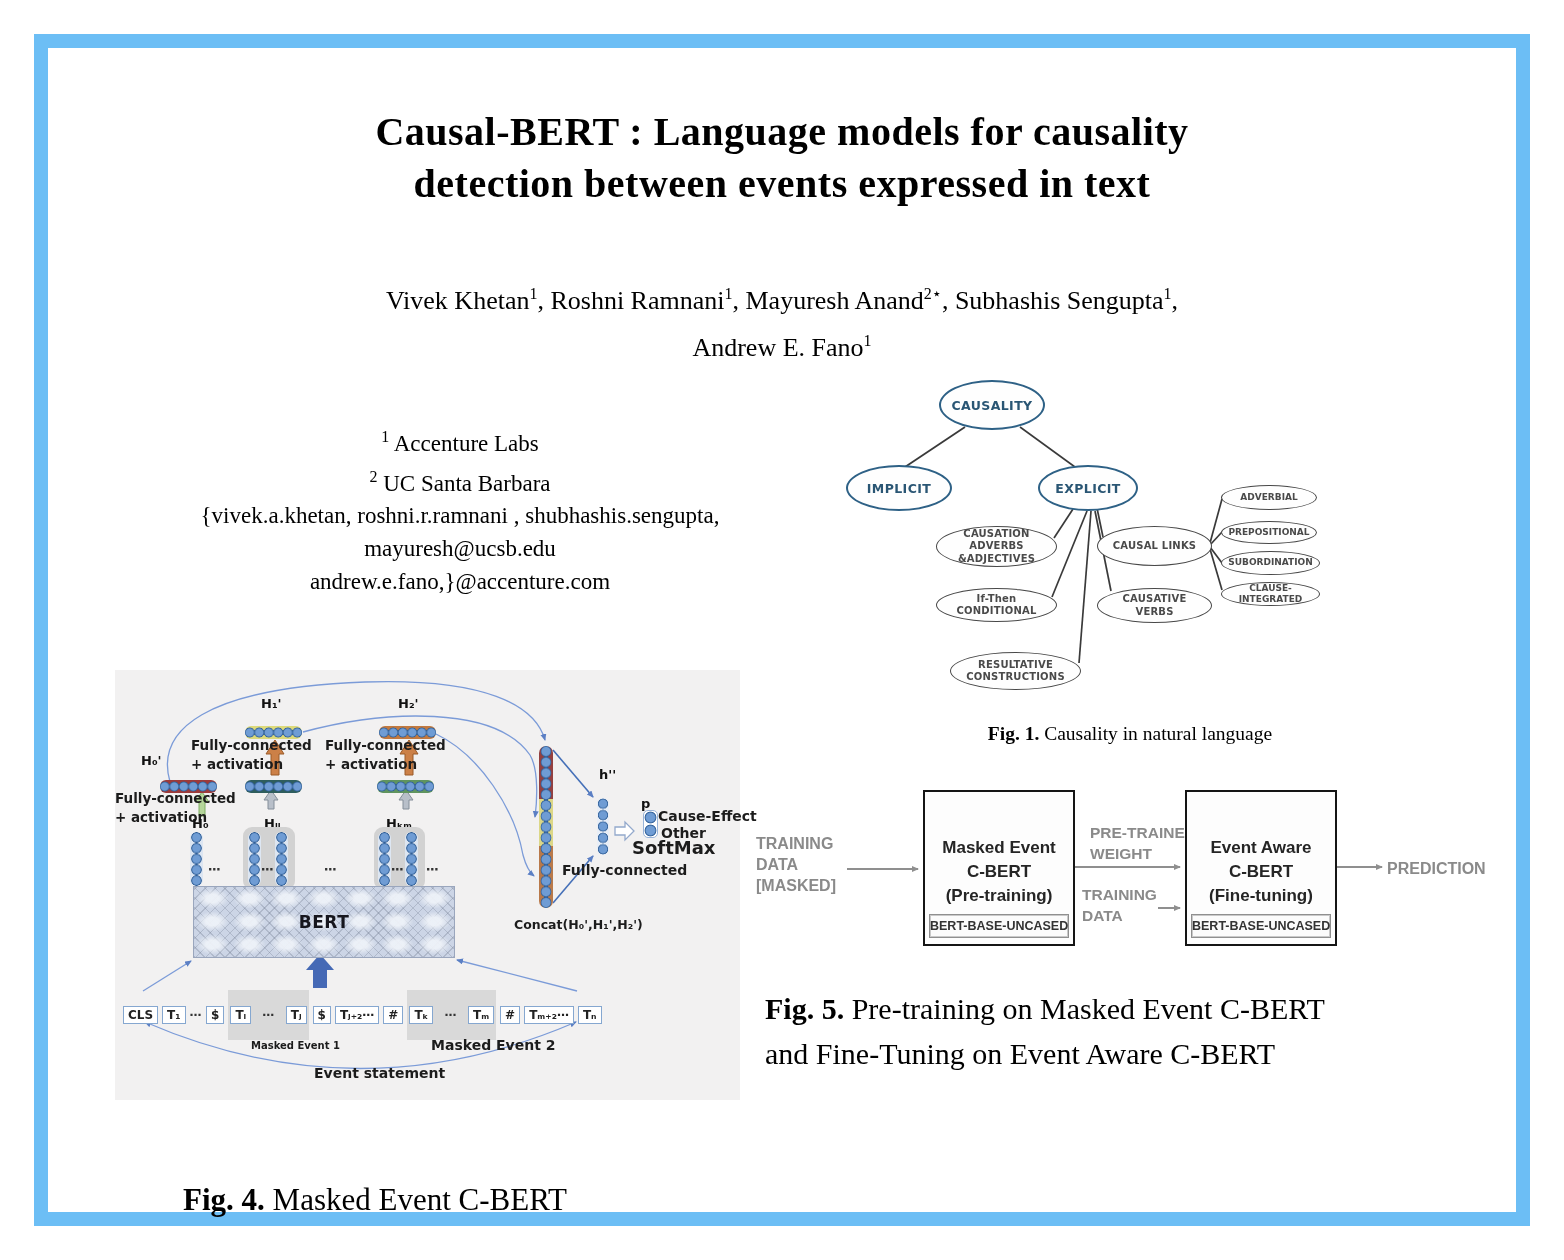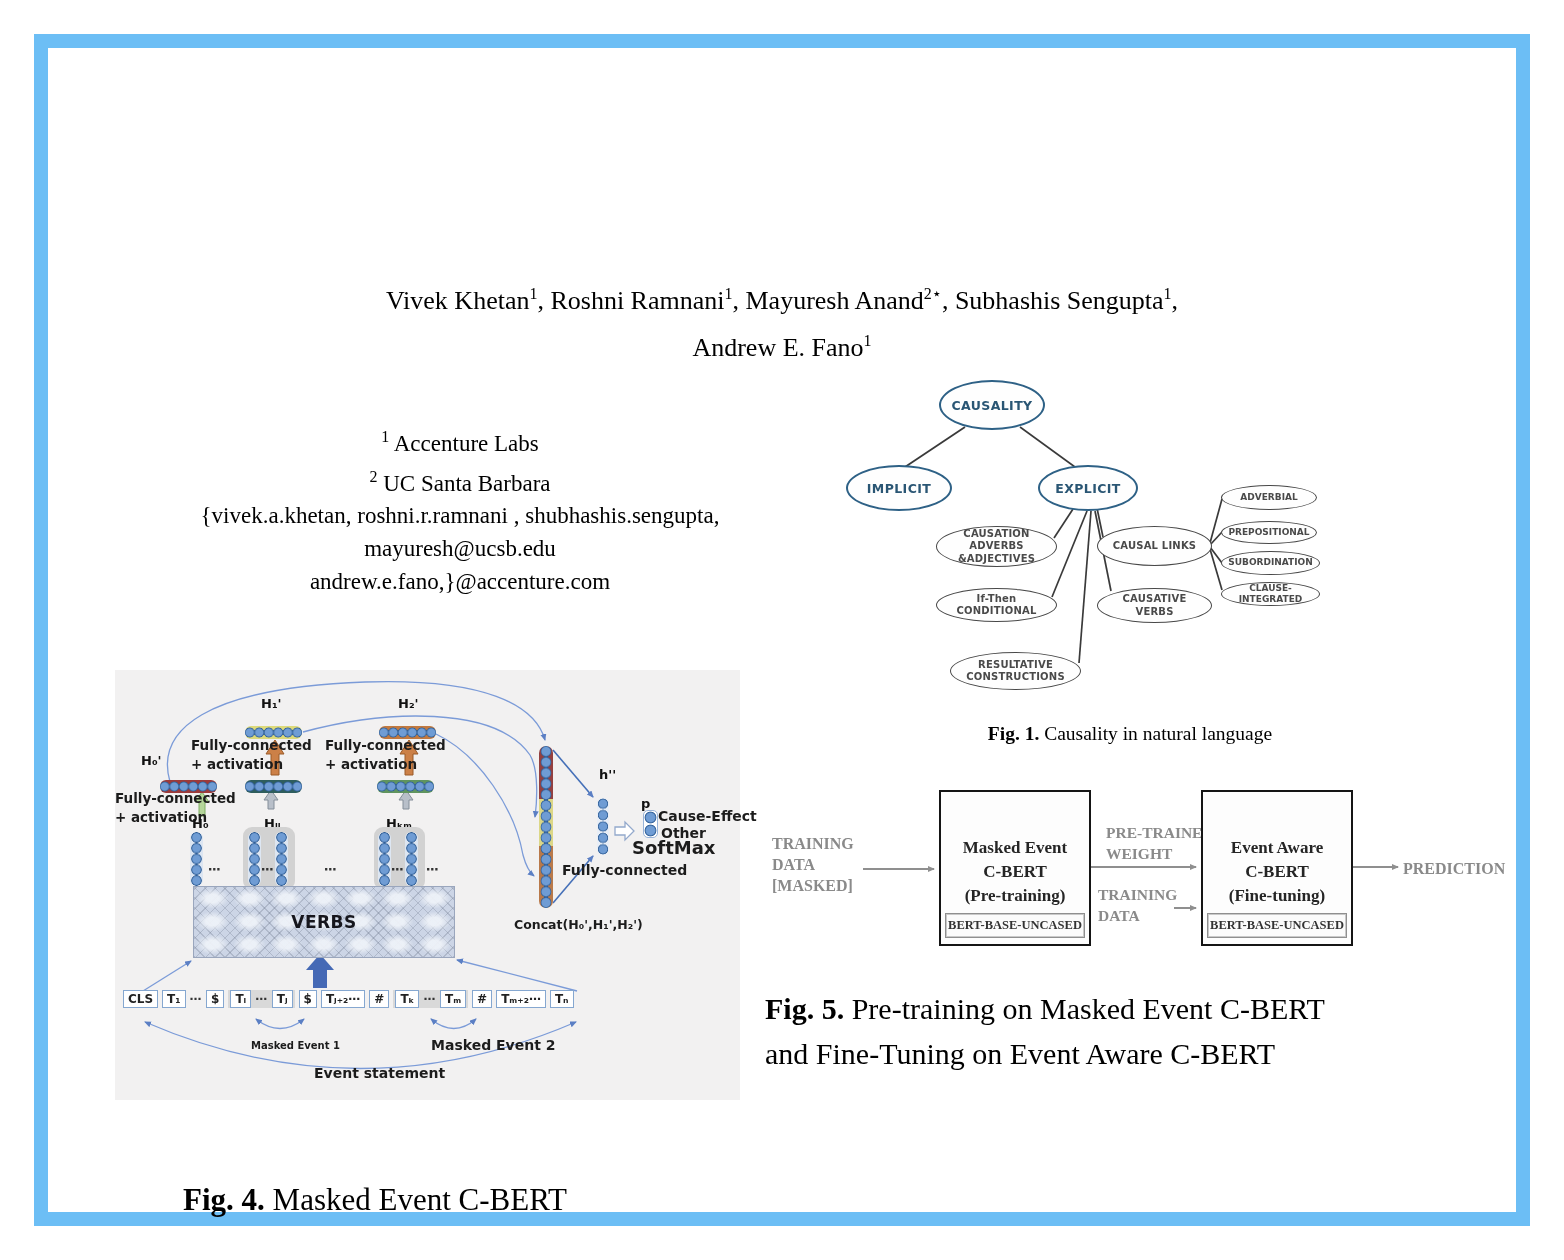--- a/index.html
+++ b/index.html
@@ -63,43 +63,47 @@
         background-color:#ccd5e6;
         background-image:radial-gradient(ellipse at center,rgba(238,242,248,.95) 25%,rgba(238,242,248,0) 62%),
           repeating-linear-gradient(45deg,rgba(110,120,140,.30) 0 1px,transparent 1px 7px),
           repeating-linear-gradient(-45deg,rgba(110,120,140,.30) 0 1px,transparent 1px 7px);
         background-size:37px 23px,auto,auto;}
   .tokrow{position:absolute;left:8px;top:320px;display:flex;align-items:center;gap:4px;}
   .tok{border:1.5px solid #85a7d0;border-radius:0;background:#fff;padding:1px 4px;
        font:600 12px "DejaVu Sans",sans-serif;color:#222;white-space:nowrap;}
   .tok.b{font-weight:800;}
   .dots{font:700 12px "DejaVu Sans",sans-serif;color:#333;letter-spacing:.5px;}
-  .tgrp{background:#d9d9d9;display:flex;align-items:center;gap:4px;padding:0 2px;}
+  .tgrp{background:#d9d9d9;display:flex;align-items:center;gap:11px;padding:16px 2px;}
   .fig4cap{position:absolute;left:183px;top:1138px;font-size:31px;margin-top:44px;}
   .fig4cap b{font-weight:700;}
   
-  .fig5{position:absolute;left:760px;top:780px;width:760px;height:175px;
-        font-family:Liberation Serif, serif;}
+  .fig5{position:absolute;left:744px;top:780px;width:760px;height:175px;
+        font-family:Liberation Sans, sans-serif;}
   .fig5 svg{position:absolute;left:0;top:0;}
   .g5{position:absolute;color:var(--fig5_gray);font-size:16px;font-weight:600;line-height:21px;white-space:nowrap;}
   .box5{position:absolute;top:10px;width:148px;height:152px;border:2.5px solid #151515;background:#fdfdfd;
         box-sizing:content-box;}
   .box5 .bl{margin-top:44px;text-align:center;font-size:17px;font-weight:600;color:#252525;line-height:24px;}
   .base5{position:absolute;left:50%;transform:translateX(-50%);bottom:6px;width:138px;
          border:1.5px solid #8f8f8f;box-shadow:inset 0 0 0 1px #c9c9c9;background:#fbfbfb;
          text-align:center;font-size:12.5px;font-weight:600;color:#333;padding:4px 0;white-space:nowrap;}
   .fig5cap{position:absolute;left:735px;top:986px;width:745px;font-size:30px;line-height:45px;margin-left:30px;}
   .fig5cap b{font-weight:700;}
 </style>
 </head>
 <body>
 
 <div class="page">
   <div class="frame"></div>
 
+  <h1 class="title">
+    <span>Causal-BERT : Language models for causality</span><br>
+    <span>detection between events expressed in text</span>
+  </h1>
 
   <div class="authors">
     <div><span>Vivek Khetan</span><sup>1</sup><span>, Roshni Ramnani</span><sup>1</sup><span>, Mayuresh Anand</span><sup>2⋆</sup><span>, Subhashis Sengupta</span><sup>1</sup><span>,</span></div>
     <div><span>Andrew E. Fano</span><sup>1</sup></div>
   </div>
 
   <div class="affil">
     <div><sup>1</sup><span> Accenture Labs</span></div>
     <div><sup>2</sup><span> UC Santa Barbara</span></div>
     <div>{vivek.a.khetan, roshni.r.ramnani , shubhashis.sengupta,</div>
@@ -221,21 +225,21 @@
     <div class="ccol" style="left:263px;top:162px"></div>
     <div class="ccol" style="left:290px;top:162px"></div>
 
     <span class="f4dots" style="left:93px;top:192px">⋯</span>
     <span class="f4dots" style="left:146px;top:192px">⋯</span>
     <span class="f4dots" style="left:209px;top:192px">⋯</span>
     <span class="f4dots" style="left:276px;top:192px">⋯</span>
     <span class="f4dots" style="left:311px;top:192px">⋯</span>
 
     <div class="bert">
-        <span>VERBS</span>
+        <span>BERT</span>
       </div>
 
     <div class="concatcol"></div>
     <div class="hcol"></div>
     <div class="pair"></div>
 
     <span class="f4h" style="left:484px;top:97px">h''</span>
     <span class="f4h" style="left:526px;top:126px">p</span>
     <span class="f4lbl" style="left:543px;top:137px;font-size:14px">Cause-Effect</span>
     <span class="f4lbl" style="left:546px;top:154px;font-size:14px">Other</span>

